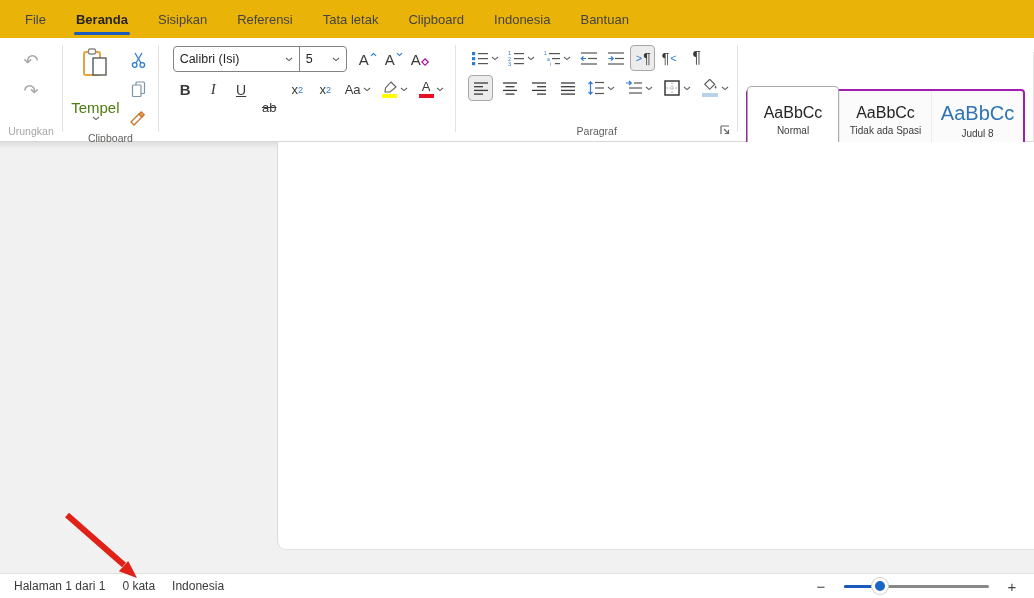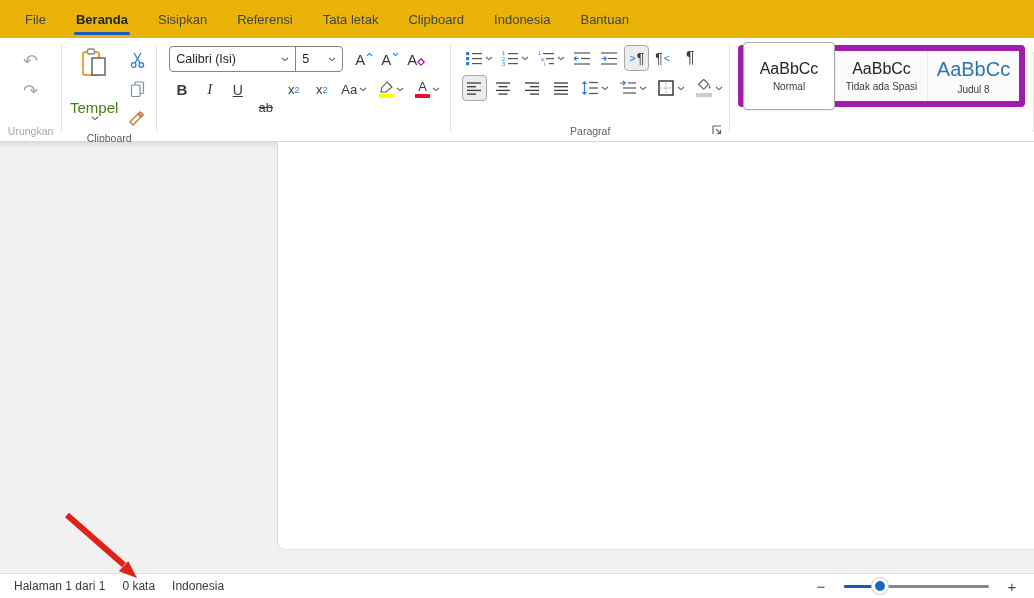--- a/index.html
+++ b/index.html
@@ -76,21 +76,21 @@
     padding:7px 0 0 7px; gap:4px; }
   .pbtn { min-width:25px; height:26px; padding:0 2px; }
   .pilcrow-g { font-size:14px; color:#3b3a39; }
   .dir-arrow { font-size:11px; color:#2b7cd3; margin:0 1px; }
   .dlg-launcher { position:absolute; right:5px; bottom:4px; width:14px; height:14px; }
 
   
   .g-styles { flex:1; }
   .g-styles .rgroup-content { padding-top:7px; width:100%; justify-content:flex-start; }
   .gallery { display:flex; align-items:center; height:62px; margin-left:8px;
-    border:6px solid #a21caf; border-radius:4px; background:#fbfbfb; }
+    border:2px solid #a21caf; border-radius:4px; background:#fbfbfb;margin-top:44px; }
   .style-card { width:92px; height:100%; display:flex; flex-direction:column;
     align-items:center; justify-content:center; gap:3px; }
   .style-card + .style-card { border-left:1px solid #ececec; }
   .style-card.sel { background:#fff; border:1px solid #ababab; border-radius:4px;
     height:68px; margin:-3px 0 -3px -1px; box-shadow:0 1px 2px rgba(0,0,0,.08); }
   .style-prev { font-size:16px; color:#252423; }
   .style-name { font-size:10px; color:#3b3a39; }
   .style-card.heading .style-prev { font-size:20px; color:#2e74b5; }
   .gallery-end-sep { width:1px; background:#e3e3e3; margin:7px 0 9px 8px; align-self:stretch; }
 

